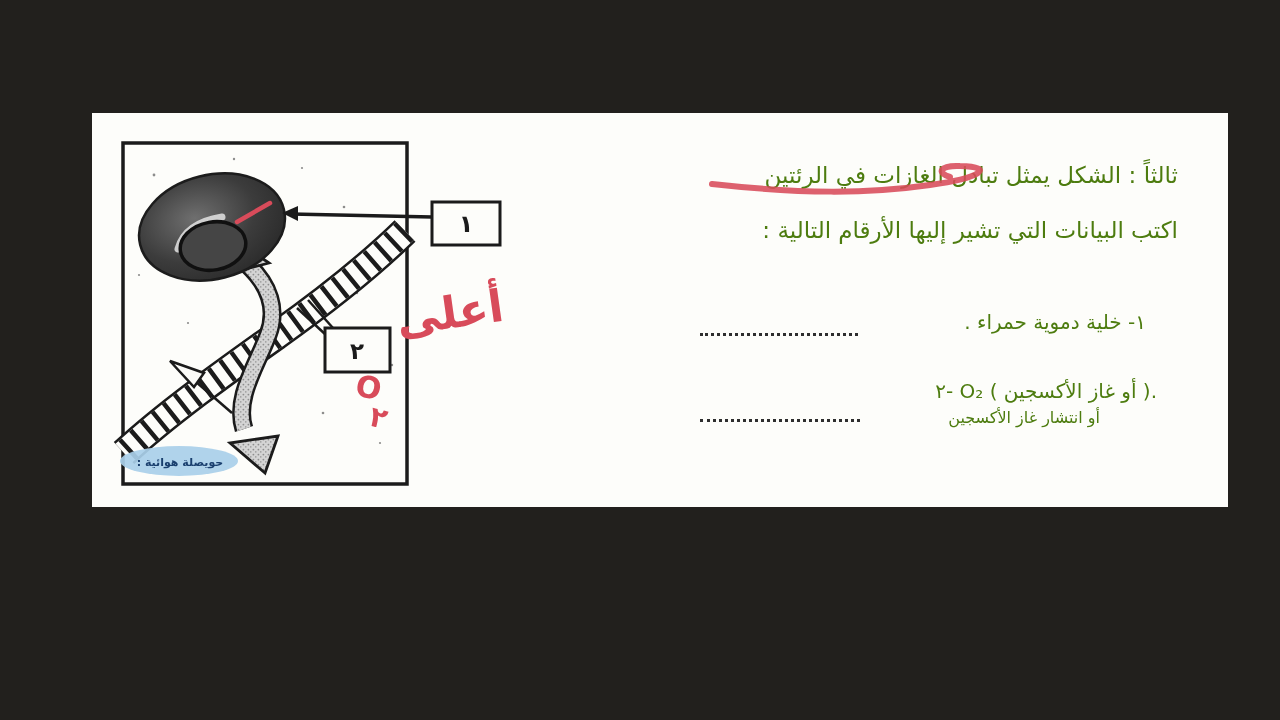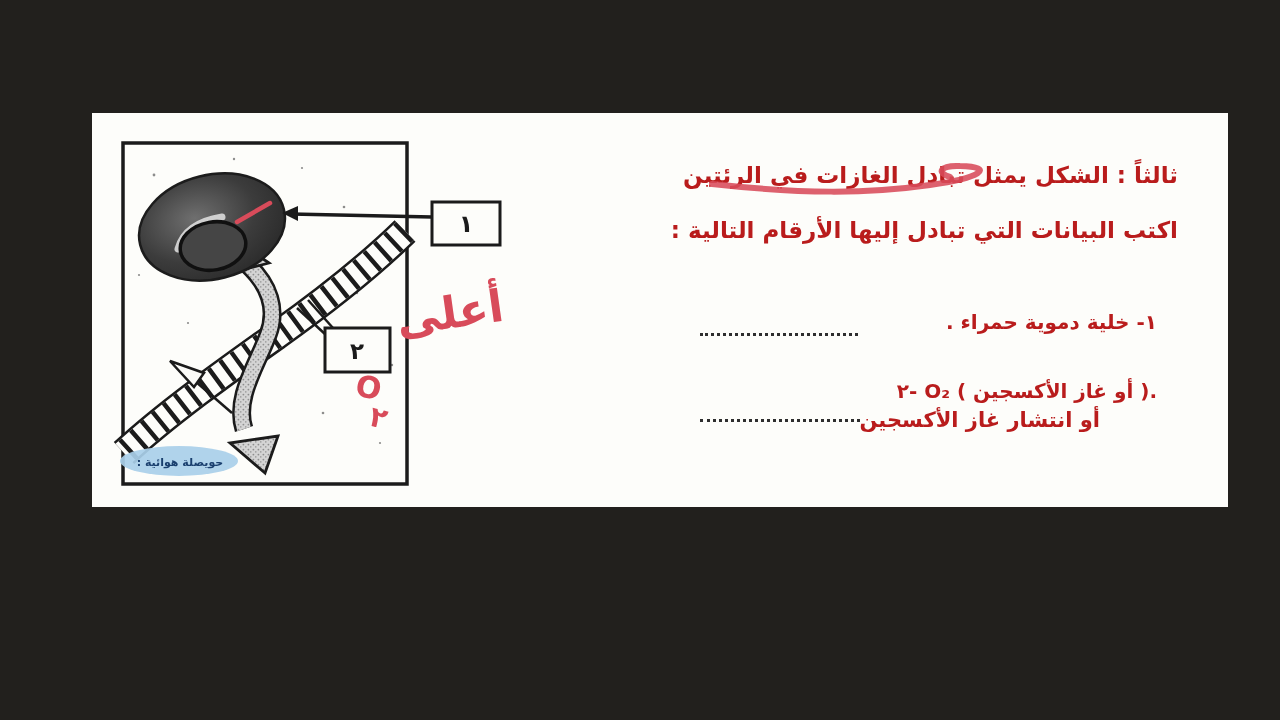--- a/index.html
+++ b/index.html
@@ -6,27 +6,27 @@
   #stage{
     position:relative;width:1280px;height:720px;overflow:hidden;
     background:#22201d;font-family:"DejaVu Sans","Liberation Sans",sans-serif;
   }
   #panel{
     position:absolute;left:92px;top:113px;width:1136px;height:394px;
     background:#fdfdfa;
   }
   .arline{
     position:absolute;direction:rtl;unicode-bidi:plaintext;
-    color:#b91c1c;font-weight:700;white-space:nowrap;
+    color:#4d7c0f;font-weight:400;white-space:nowrap;
   }
   .h1{top:49px;right:50px;font-size:23px;}
   .h2{top:104px;right:50px;font-size:23px;}
-  .it1{top:197px;right:71px;font-size:20px;}
+  .it1{top:197px;right:82px;font-size:20px;}
   .it2{top:246px;right:71px;font-size:20px;margin-top:20px;}
-  .it3{top:295px;right:128px;font-size:21px;}
+  .it3{top:295px;right:128px;font-size:16px;}
   .dots{
     position:absolute;height:0;border-bottom:3px dotted #2e2e2e;
   }
   .dots1{left:608px;top:220px;width:158px;}
   .dots2{left:608px;top:306px;width:160px;}
   #strike{position:absolute;left:600px;top:40px;width:340px;height:55px;pointer-events:none;}
   #figsvg{position:absolute;left:0;top:0;}
 </style>
 </head>
 <body>
@@ -110,21 +110,21 @@
         <text x="276" y="312" font-size="28" font-weight="700" fill="#d84b5a" transform="rotate(14 276 312)">٢</text>
       </g>
 
       <g>
         <ellipse cx="87" cy="348" rx="59" ry="15" fill="#a9cfe9" opacity="0.92"></ellipse>
         <text x="88" y="353" font-size="11" font-weight="700" fill="#1a3f6e" text-anchor="middle" direction="rtl">حويصلة هوائية :</text>
       </g>
     </svg>
 
     <div class="arline h1">ثالثاً : الشكل يمثل تبادل الغازات في الرئتين</div>
-    <div class="arline h2">اكتب البيانات التي تبادل إليها الأرقام التالية :</div>
+    <div class="arline h2">اكتب البيانات التي تشير إليها الأرقام التالية :</div>
 
     <svg id="strike" viewBox="0 0 340 55">
       <path d="M 20 31 C 110 41, 175 41, 238 32 C 288 25, 305 14, 268 13 C 248 12, 244 20, 258 24" fill="none" stroke="#d84b5a" stroke-width="6" stroke-linecap="round" opacity="0.88"></path>
     </svg>
 
     <div class="arline it1">١- خلية دموية حمراء .</div>
     <div class="dots dots1"></div>
 
     <div class="arline it2">٢- O₂ ( أو غاز الأكسجين ).</div>
 

